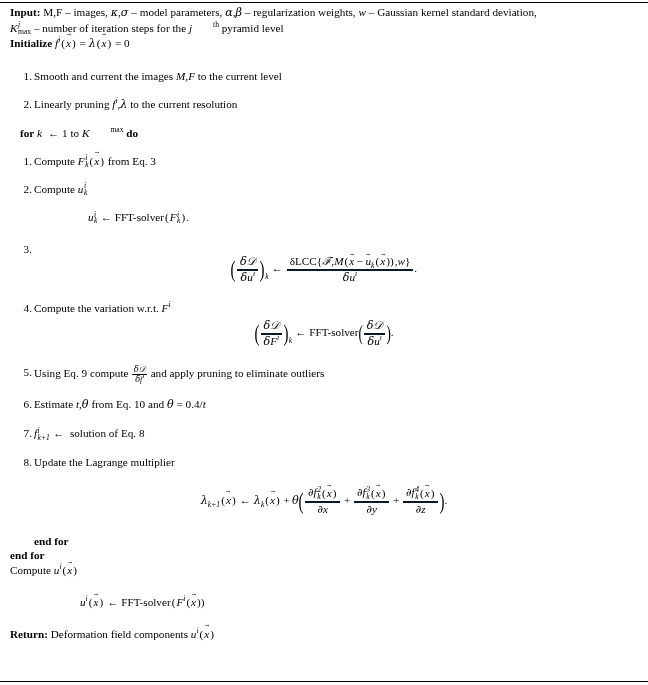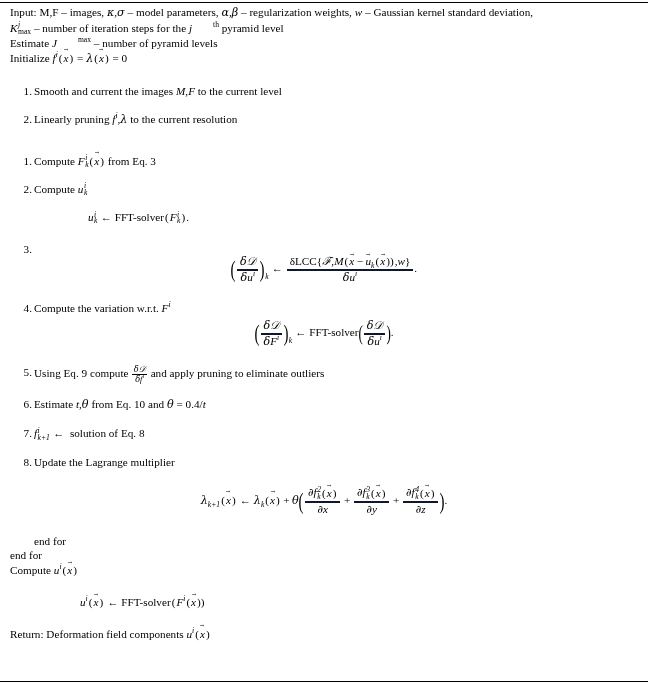--- a/index.html
+++ b/index.html
@@ -40,21 +40,21 @@
     top: 5px;
     left: 0;
     width: 648px;
   }
 
   .line {
     padding: 0 10px 0 10px;
     white-space: normal;
   }
 
-  .kw { font-weight: normal; margin-top: 48px; }
+  .kw { font-weight: bold; margin-top: 48px; }
   .mi { font-style: italic; font-family: "Liberation Serif", "DejaVu Serif", serif; }
   .mr { font-style: normal; }
   .mgreek { font-style: italic; font-family: "DejaVu Serif", "Liberation Serif", serif; }
   .cal { font-style: italic; font-family: "DejaVu Serif", serif; }
 
   sup.sc { font-size: 0.68em; vertical-align: super; line-height: 0; font-style: normal; padding-left: 21px; }
   sup.sci { font-size: 0.68em; vertical-align: super; line-height: 0; font-style: italic; }
   sub.sci { font-size: 0.68em; vertical-align: sub; line-height: 0; font-style: italic; }
 
   
@@ -181,24 +181,20 @@
 
     <div class="line">
       <span class="kw">Input:</span>
       <span>M,F – images, </span><span class="mgreek">κ</span>,<span class="mgreek">σ</span><span> – model parameters, </span><span class="mgreek">α</span>,<span class="mgreek">β</span><span> – regularization weights, </span><span class="mi">w</span><span> – Gaussian kernel standard deviation,</span>
     </div>
 
     <div class="line">
       <span class="mi">K</span><span class="subsup"><span class="up">j</span><span class="dn">max</span></span><span> – number of iteration steps for the </span><span class="mi">j</span><sup class="sc">th</sup><span> pyramid level</span>
     </div>
 
-    <div class="line">
-      <span class="kw">Estimate</span>
-      <span class="mi">J</span><sup class="sc">max</sup><span> – number of pyramid levels</span>
-    </div>
 
     <div class="line">
       <span class="kw">Initialize</span>
       <span class="mi">f</span><sup class="sci">i</sup><span class="opn">(</span><span class="vec">x</span><span class="opn">)</span><span> = </span><span class="mgreek">λ</span><span class="opn">(</span><span class="vec">x</span><span class="opn">)</span><span> = </span><span>0</span>
     </div>
 
 
     <div class="gap-lg"></div>
 
     <ol class="steps">
@@ -208,20 +204,28 @@
       </li>
       <li class="gap-md"></li>
       <li>
         <span class="num">2.</span>
         <span>Linearly pruning </span><span class="mi">f</span><sup class="sci">i</sup><span>,</span><span class="mgreek">λ</span><span> to the current resolution</span>
       </li>
     </ol>
 
     <div class="gap-md"></div>
 
+    <div class="line" style="padding-left:20px;">
+      <span class="kw">for</span>
+      <span class="mi">k</span>
+      <span class="arrow">←</span><span>1</span>
+      <span>to</span>
+      <span class="mi">K</span><sup class="sc">max</sup>
+      <span class="kw">do</span>
+    </div>
 
     <div class="gap-md"></div>
 
     <ol class="steps">
       <li>
         <span class="num">1.</span>
         <span>Compute </span><span class="mi">F</span><span class="subsup"><span class="up">i</span><span class="dn" style="font-style:italic">k</span></span><span class="opn">(</span><span class="vec">x</span><span class="opn">)</span><span> from Eq. 3</span>
       </li>
       <li class="gap-md"></li>
       <li>

